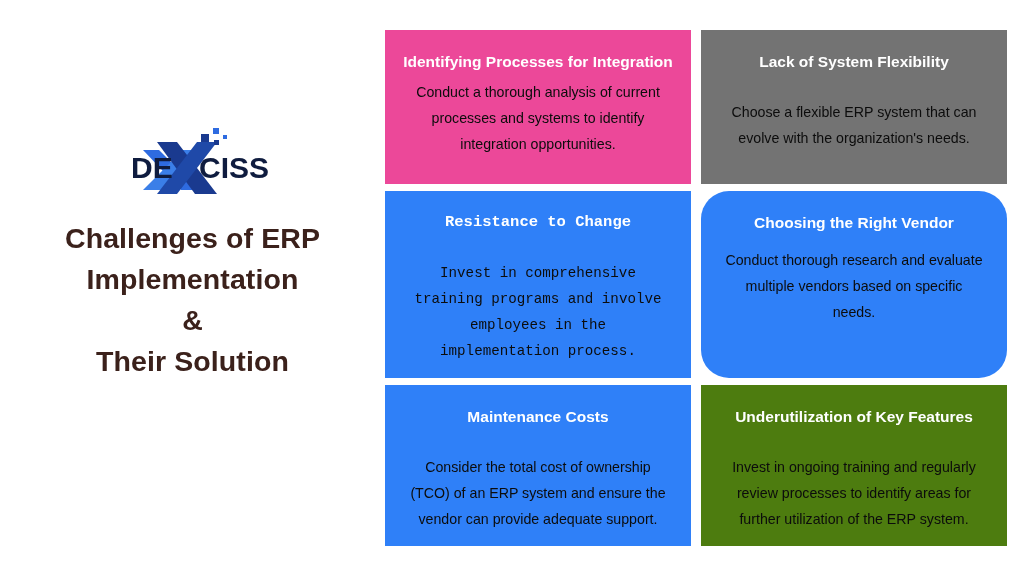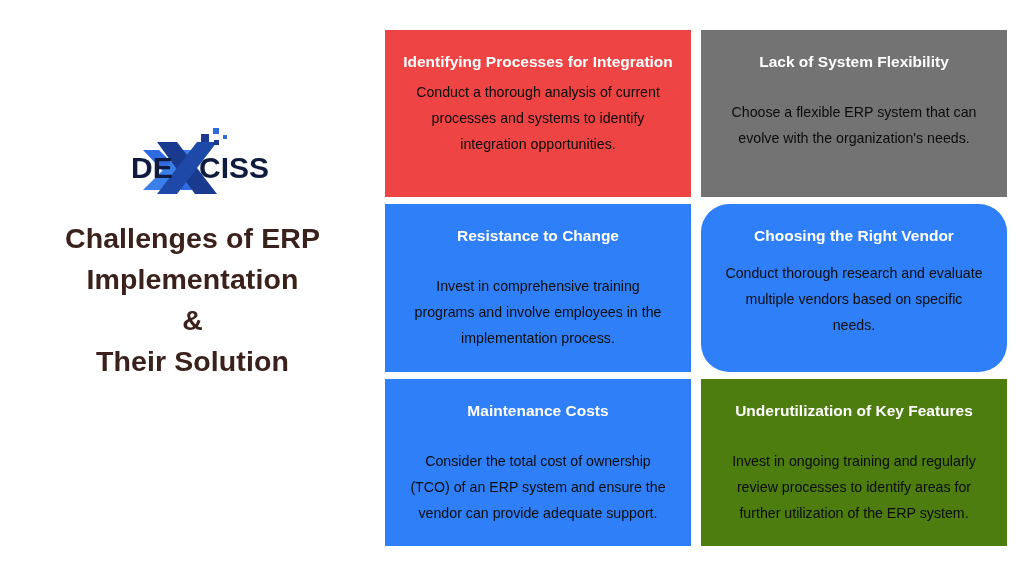--- a/index.html
+++ b/index.html
@@ -132,31 +132,31 @@
     <span class="hl-line">Challenges of ERP</span>
     <span class="hl-line">Implementation</span>
     <span class="hl-line">&amp;</span>
     <span class="hl-line">Their Solution</span>
   </div>
 
 </div>
 
 <div id="cards-grid">
 
-  <div class="card two-line-title" style="background: #ef4444;">
+  <div class="card two-line-title" style="background: #ec4899;">
     <div class="card-title" style="color: rgb(255, 255, 255);">Identifying Processes for Integration</div>
     <div class="card-body" style="color: rgb(12, 12, 12);">Conduct a thorough analysis of current processes and systems to identify integration opportunities.</div>
   </div>
 
   <div class="card one-line-title" style="background: #737373;">
     <div class="card-title" style="color: rgb(255, 255, 255);">Lack of System Flexibility</div>
     <div class="card-body" style="color: rgb(12, 12, 12);">Choose a flexible ERP system that can evolve with the organization's needs.</div>
   </div>
 
-  <div class="card one-line-title" style="background: rgb(47, 128, 248);">
+  <div class="card one-line-title" style="background: rgb(47, 128, 248); font-family: Liberation Mono, monospace;">
     <div class="card-title" style="color: rgb(255, 255, 255);">Resistance to Change</div>
     <div class="card-body" style="color: rgb(12, 12, 12);">Invest in comprehensive training programs and involve employees in the implementation process.</div>
   </div>
 
   <div class="card one-line-title" style="background: rgb(47, 128, 248); border-radius: 28px;">
     <div class="card-title" style="color: rgb(255, 255, 255);">Choosing the Right Vendor</div>
     <div class="card-body" style="color: rgb(12, 12, 12); margin-top: 13px;">Conduct thorough research and evaluate multiple vendors based on specific needs.</div>
   </div>
 
   <div class="card one-line-title" style="background: rgb(47, 128, 248);">

